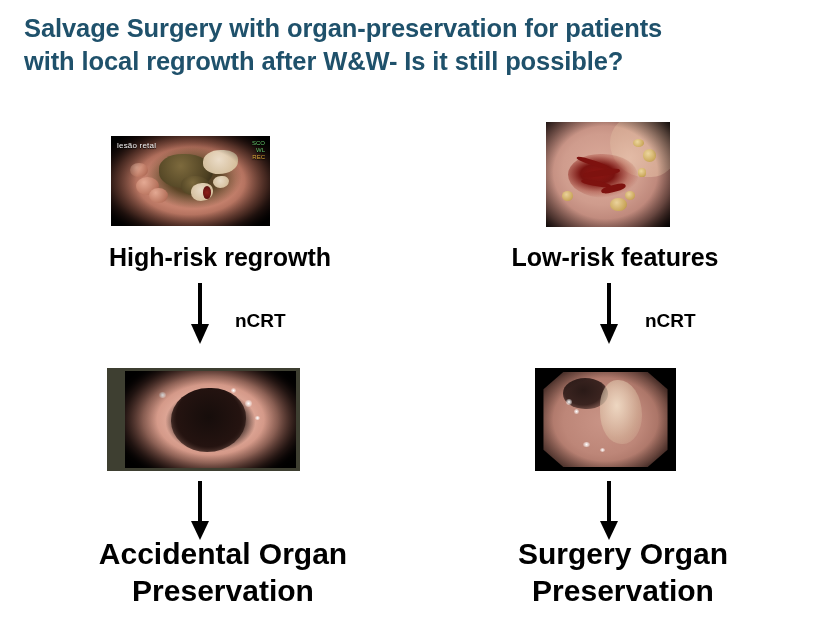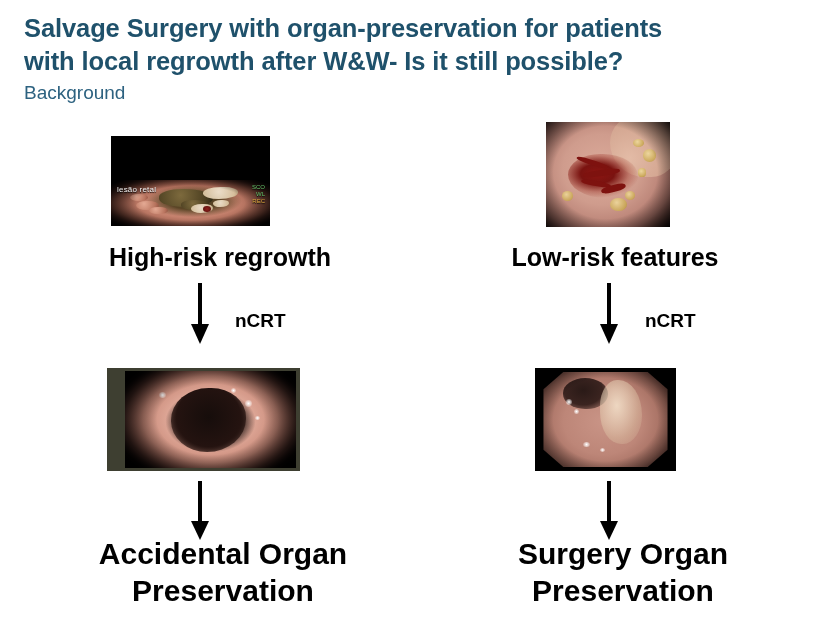--- a/index.html
+++ b/index.html
@@ -51,21 +51,20 @@
     inset: 0;
   }
 
   
   .photo-1 { left: 111px; top: 136px; width: 159px; height: 90px; }
   .p1-bg {
     background:
       radial-gradient(ellipse 42% 48% at 52% 46%, #4a3b24 0%, #5b4526 38%, rgba(120,76,48,0) 72%),
       radial-gradient(ellipse 60% 62% at 50% 52%, #d59784 0%, #c4806c 48%, #8e5242 80%, #51271f 100%),
       #120d0b;
-    margin-top: 44px;
   }
   .p1-nod {
     position: absolute;
     border-radius: 50%;
     background: radial-gradient(circle at 35% 30%, #e7ad97, #b9745e 70%, #8d4f3e 100%);
     opacity: .92;
   }
   .p1-necro {
     position: absolute;
     border-radius: 45% 55% 50% 48%;
@@ -248,21 +247,20 @@
   .arrow-a2 { left: 593px; top: 283px; }
   .arrow-b1 { left: 184px; top: 481px; }
   .arrow-b2 { left: 593px; top: 481px; }
 </style>
 </head>
 <body>
 
 <div class="slide-header">
   <h1 class="slide-title">Salvage Surgery with organ-preservation for patients
 with local regrowth after W&amp;W- Is it still possible?</h1>
-  <div class="slide-subtitle">Background</div>
 </div>
 
 <div class="photo photo-1">
   <div class="photo-inner p1-bg">
     <div class="p1-necro" style="left:30%;top:20%;width:34%;height:38%;"></div>
     <div class="p1-necro" style="left:44%;top:44%;width:18%;height:22%;"></div>
     <div class="p1-nod" style="left:16%;top:46%;width:14%;height:20%;"></div>
     <div class="p1-nod" style="left:24%;top:58%;width:12%;height:17%;"></div>
     <div class="p1-nod" style="left:12%;top:30%;width:11%;height:16%;"></div>
     <div class="p1-pale" style="left:58%;top:16%;width:22%;height:26%;"></div>

